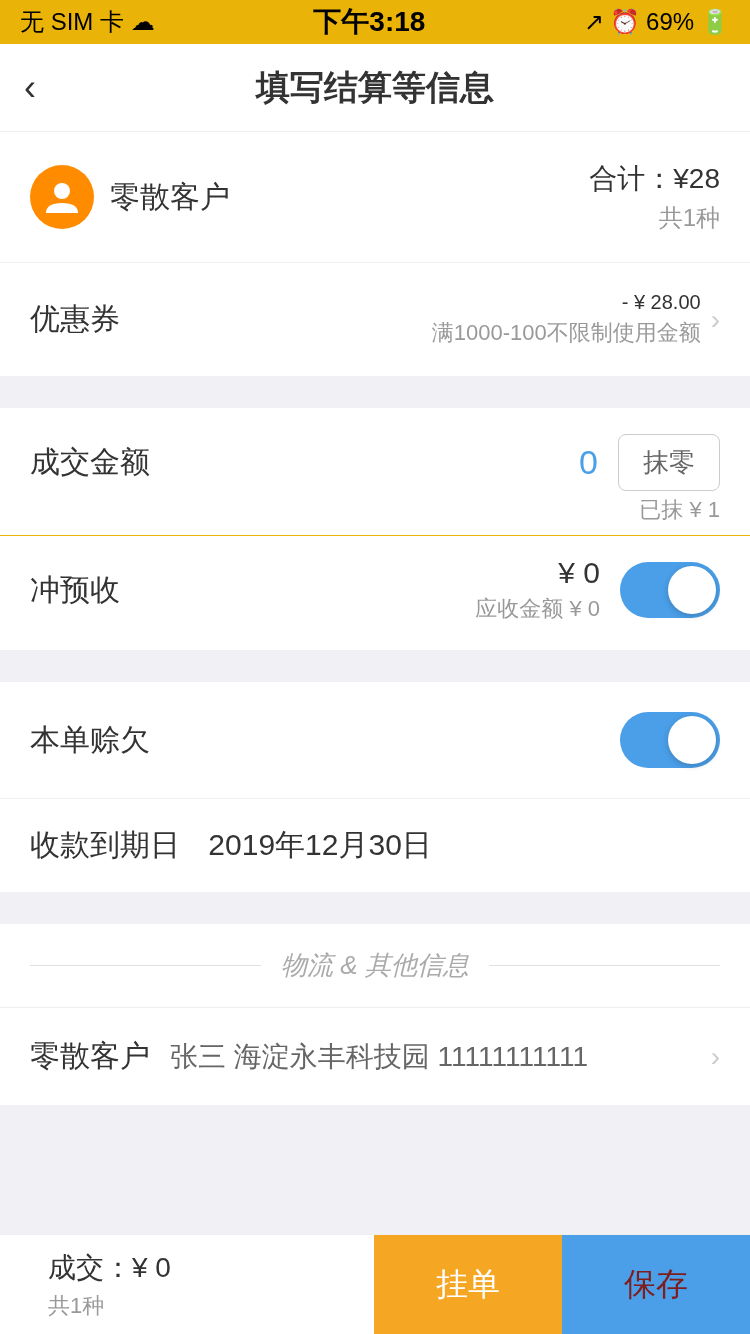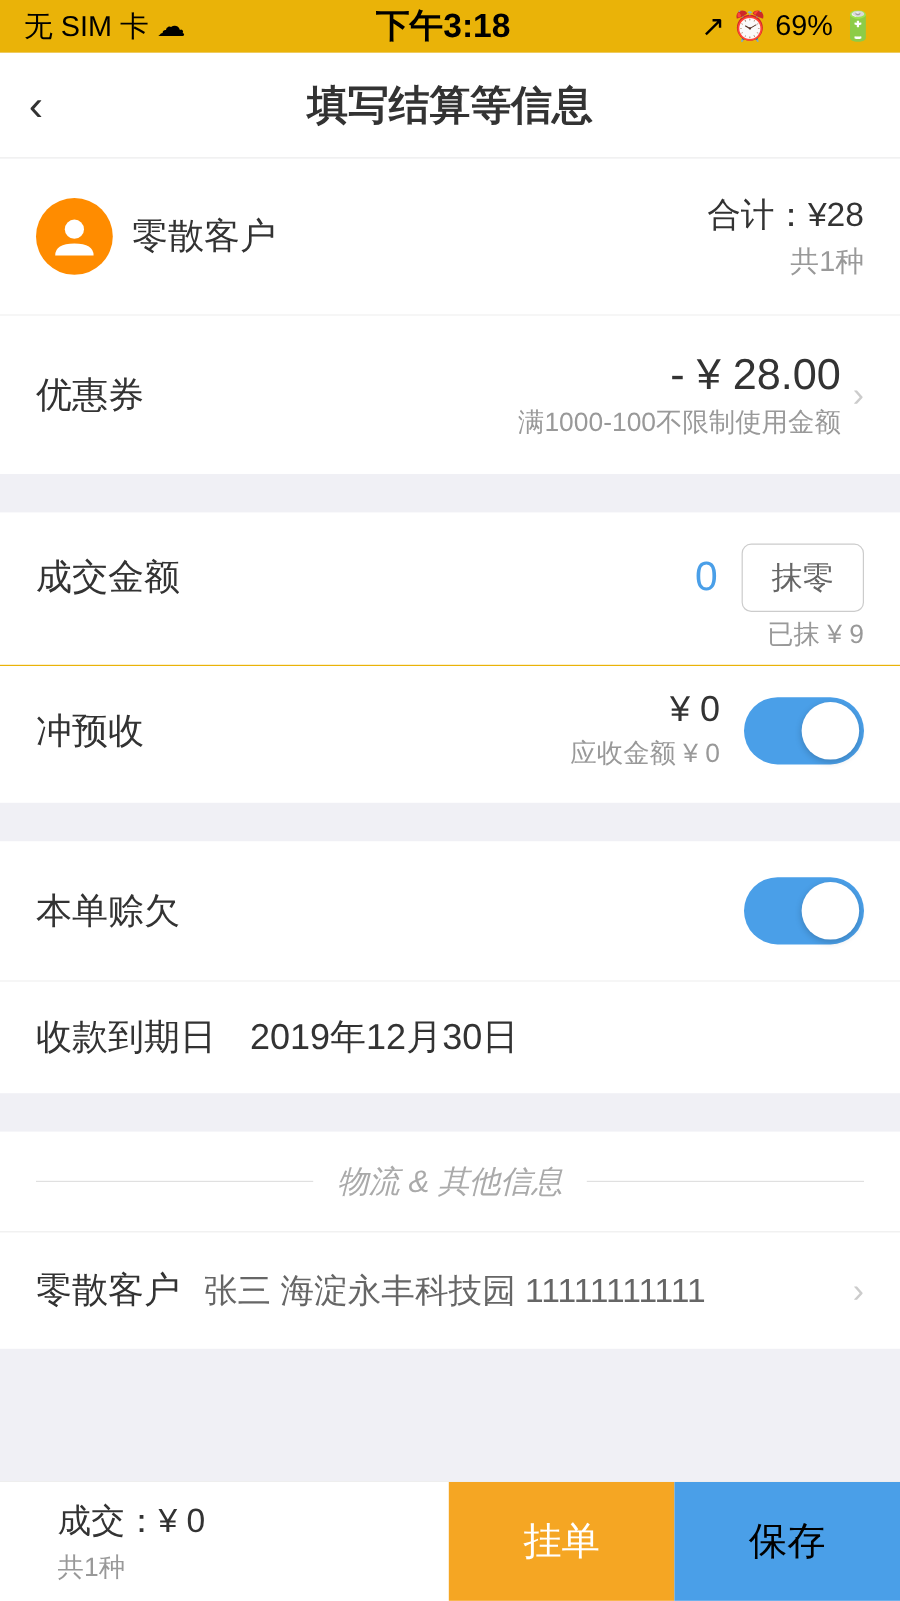--- a/index.html
+++ b/index.html
@@ -89,21 +89,21 @@
     .coupon-row {
       display: flex;
       align-items: center;
       justify-content: space-between;
       padding: 28px 30px;
       border-top: 1px solid #f0f0f0;
     }
     .coupon-label { font-size: 30px; color: #333; }
     .coupon-right { display: flex; align-items: center; gap: 10px; }
     .coupon-value { text-align: right; }
-    .coupon-discount { font-size: 36px; color: #333; font-weight: 500; }
+    .coupon-discount { font-size: 20px; color: #333; font-weight: 500; }
     .coupon-desc { font-size: 22px; color: #999; margin-top: 4px; }
     .chevron-icon { color: #ccc; font-size: 28px; }
 
     
     .section-divider { height: 16px; background: #f0f0f5; }
     .form-label { font-size: 30px; color: #333; }
     .form-value-group { display: flex; align-items: center; gap: 20px; }
     .transaction-amount {
       font-size: 34px;
       color: #4a9fe8;
@@ -261,21 +261,21 @@
       cursor: pointer;
     }
     .btn-save {
       width: 188px;
       height: 100%;
       background: #4a9fe8;
       display: flex;
       align-items: center;
       justify-content: center;
       font-size: 32px;
-      color: #000000;
+      color: #7f1d1d;
       cursor: pointer;
     }
 
     
     .bottom-spacer { height: 120px; }
   </style>
 </head>
 <body>
 
 <div class="status-bar">
@@ -331,21 +331,21 @@
 
   <div class="transaction-row">
     <div class="transaction-main">
       <span class="form-label">成交金额</span>
       <div class="form-value-group">
         <span class="transaction-amount">0</span>
         <button class="round-zero-btn">抹零</button>
       </div>
     </div>
     <div class="transaction-sub">
-      <span class="already-rounded">已抹  ¥ 9</span>
+      <span class="already-rounded">已抹  ¥ 1</span>
     </div>
   </div>
 
   <div class="precollect-row">
     <span class="precollect-label">冲预收</span>
     <div class="precollect-right">
       <div class="precollect-value-group">
         <div class="precollect-amount">¥ 0</div>
         <div class="precollect-receivable">应收金额 ¥ 0</div>
       </div>

